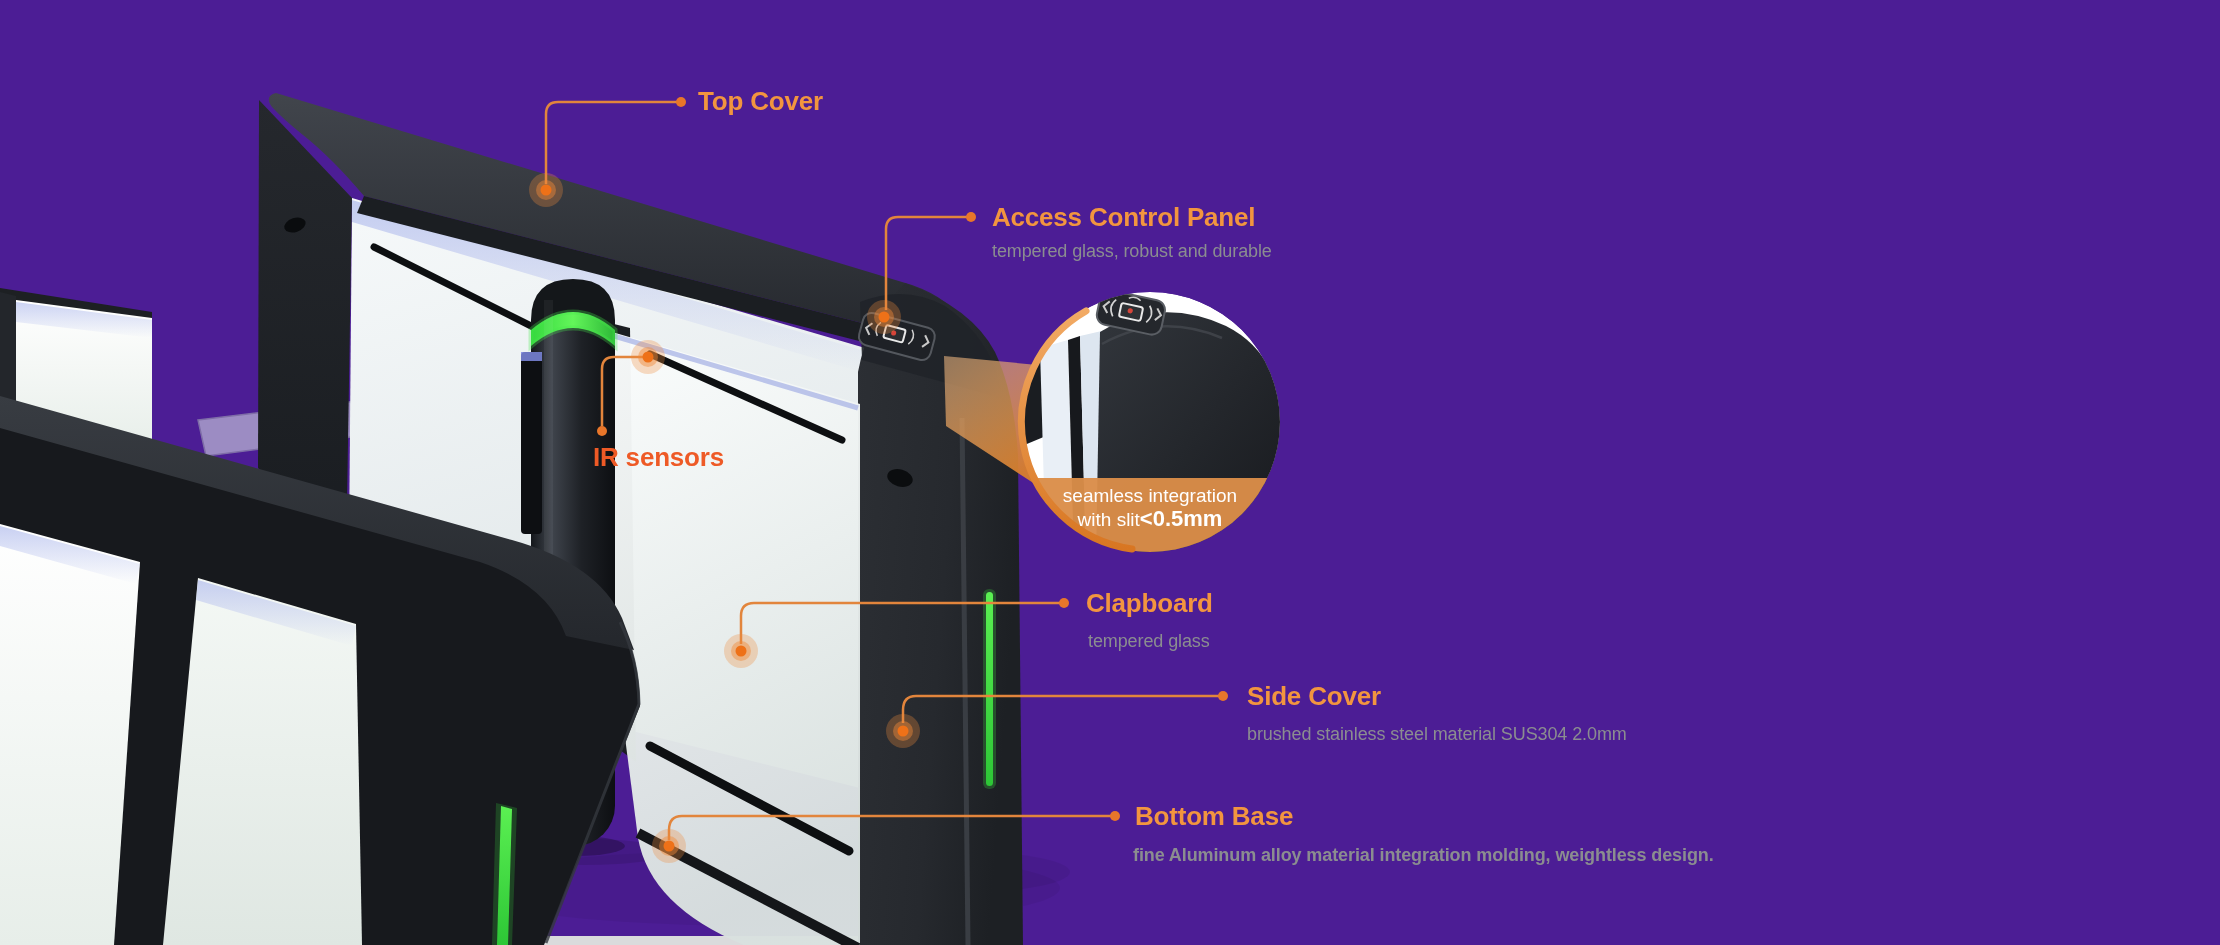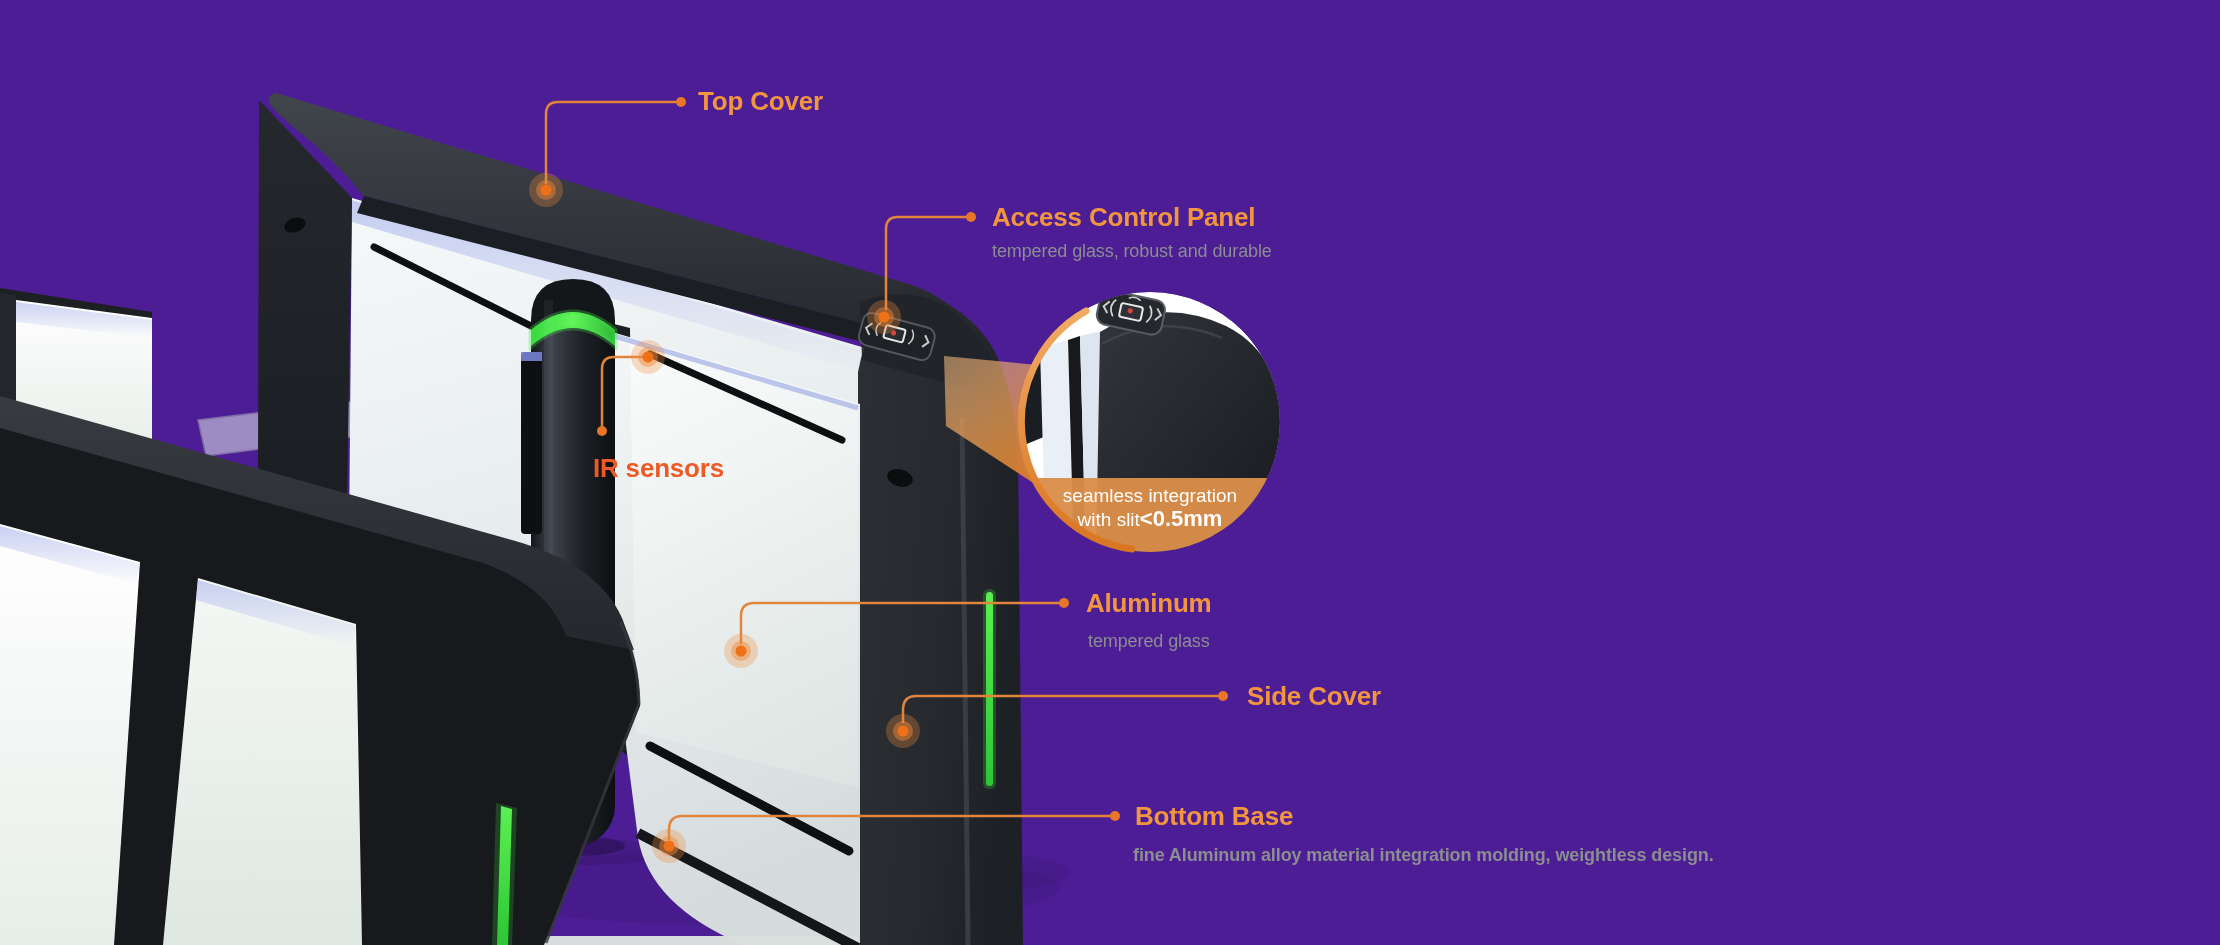--- a/index.html
+++ b/index.html
@@ -242,26 +242,27 @@
           <circle cx="669" cy="846" r="5.5" fill="#ee7118"></circle>
     </g>
   </g>
 </svg>
 
 <div class="t" style="left:698px;top:88px;">Top Cover</div>
 
 <div class="t" style="left:992px;top:204px;">Access Control Panel</div>
 <div class="d" style="left:992px;top:237px;">tempered glass, robust and durable</div>
 
-<div class="t deep" style="left:593px;top:455px;">IR sensors</div>
-
-<div class="t" style="left:1086px;top:590px;">Aluminum</div>
+<div class="t deep" style="left:593px;top:444px;">IR sensors</div>
+
+<div class="t" style="left:1086px;top:590px;">Clapboard</div>
 <div class="d" style="left:1088px;top:627px;">tempered glass</div>
 
 <div class="t" style="left:1247px;top:683px;">Side Cover</div>
+<div class="d" style="left:1247px;top:720px;">brushed stainless steel material SUS304 2.0mm</div>
 
 <div class="t" style="left:1135px;top:803px;">Bottom Base</div>
 <div class="d" style="left:1133px;top:841px;font-weight:bold;">fine Aluminum alloy material integration molding, weightless design.</div>
 
 <div class="inset-caption">
   <div class="l1">seamless integration</div>
   <div class="l2"><span>with slit</span><b>&lt;0.5mm</b></div>
 </div>
 
 </div>

